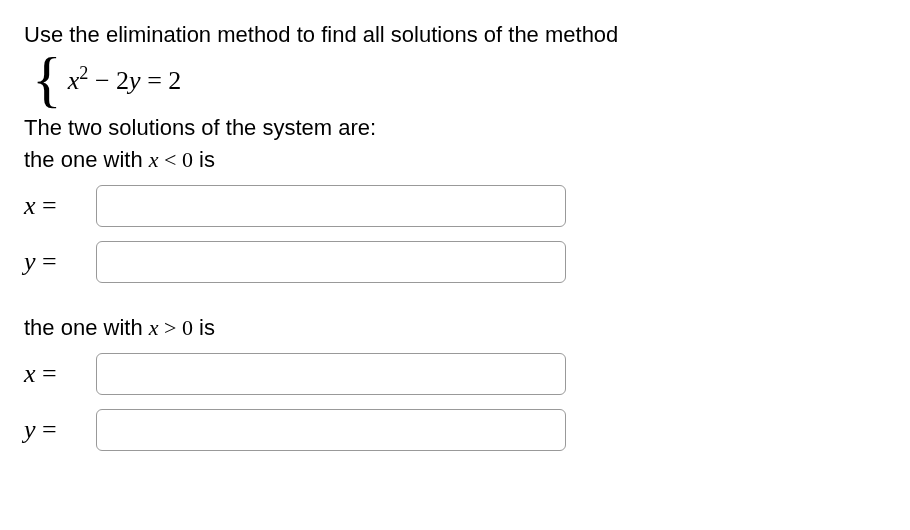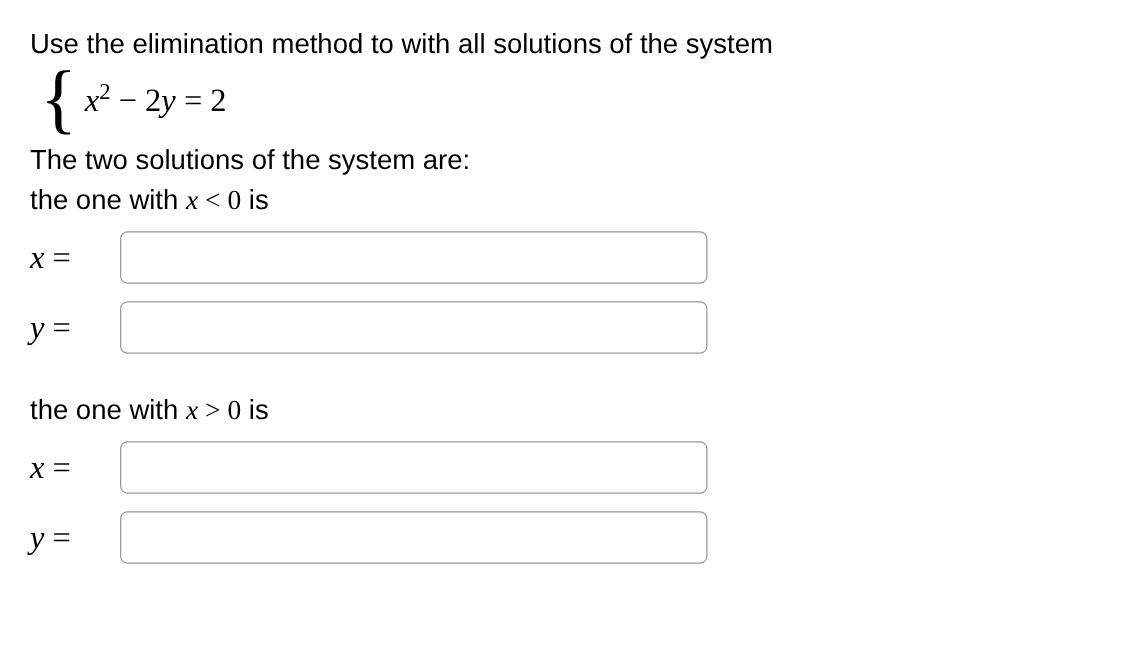--- a/index.html
+++ b/index.html
@@ -76,21 +76,21 @@
       font-size: 20px;
       background: #fff;
     }
     .spacer {
       height: 16px;
     }
   </style>
 </head>
 <body>
 
-<div class="line">Use the elimination method to with all solutions of the system</div>
+<div class="line">Use the elimination method to find all solutions of the method</div>
 
 <div class="system">
   <div class="brace">{</div>
   <div class="equations">
     <div class="eq"><span class="math-inline">x</span><sup>2</sup> <span class="n">−</span> <span class="n">2</span><span class="math-inline">y</span> <span class="n">=</span> <span class="n">2</span></div>
   </div>
 </div>
 
 <div class="line">The two solutions of the system are:</div>
 

